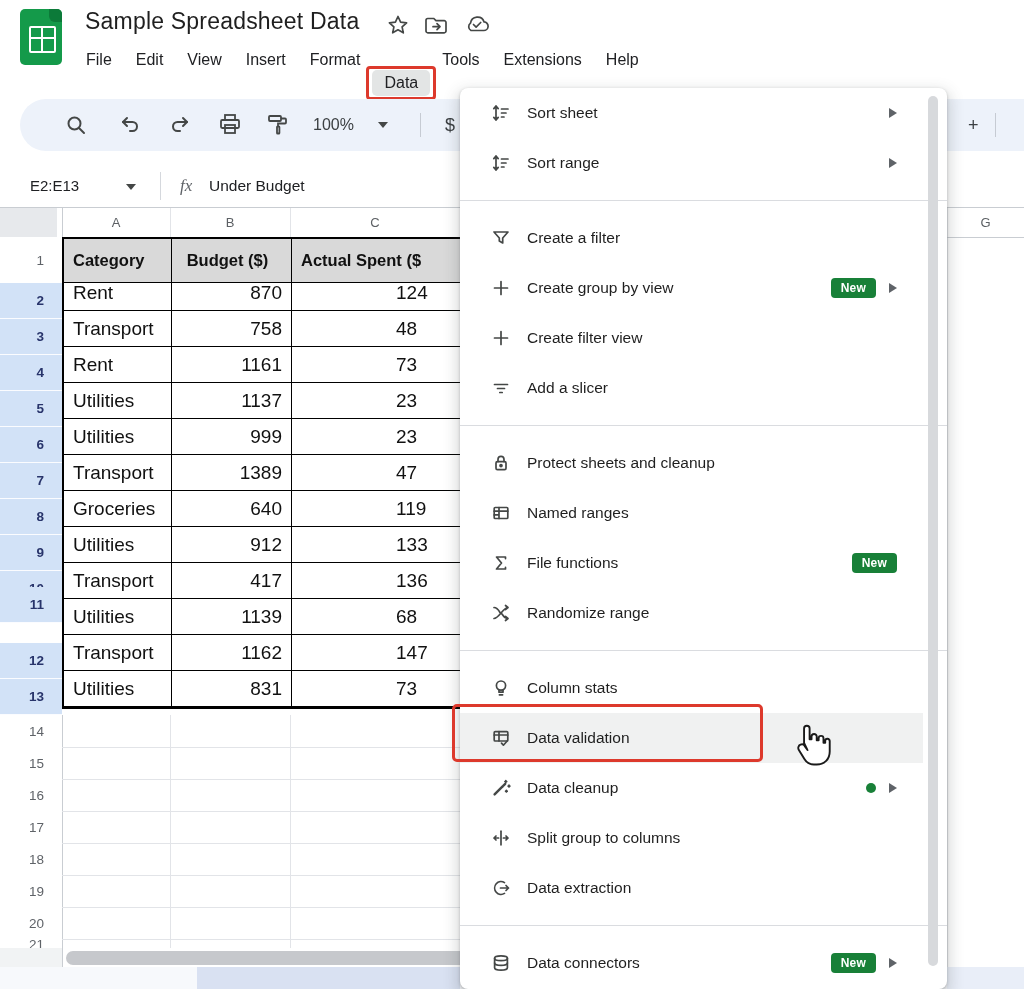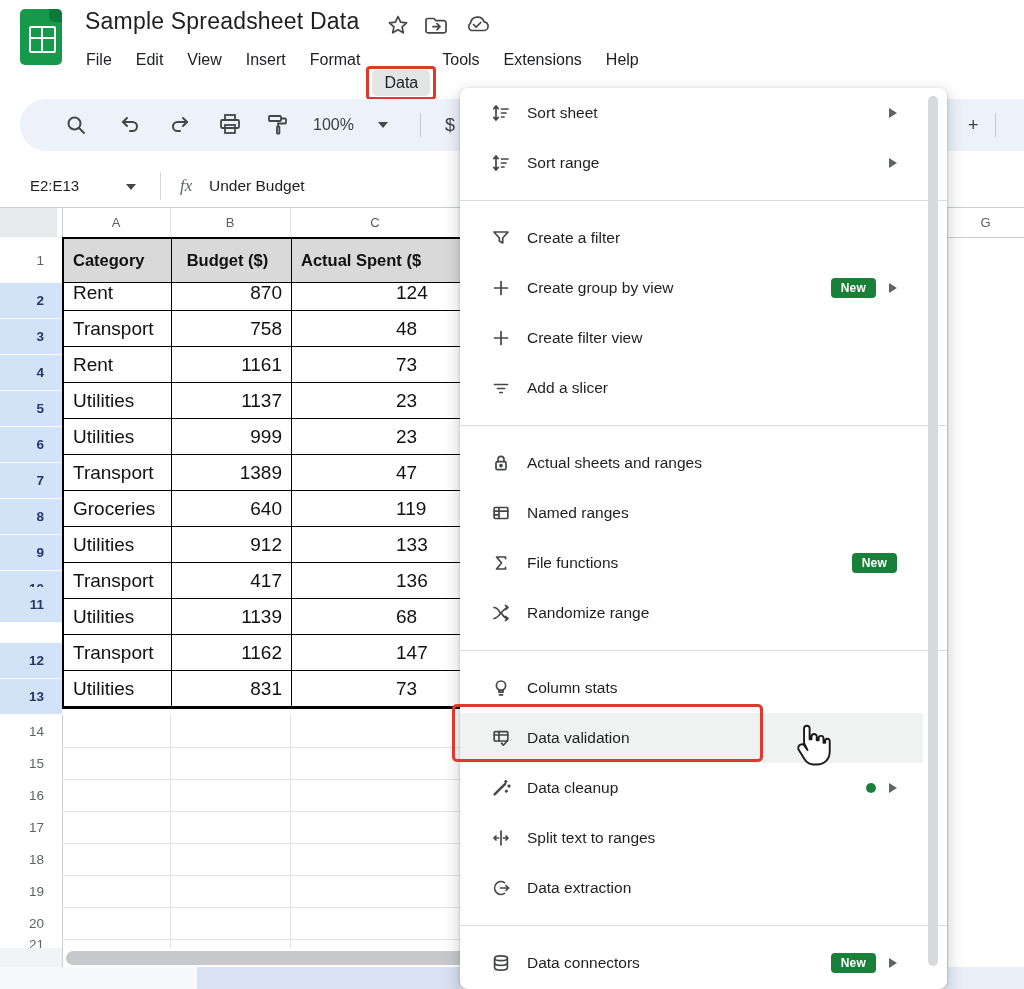--- a/index.html
+++ b/index.html
@@ -325,21 +325,21 @@
       </div>
       <div class="menu-divider" style="top: 337px;"></div>
       <div class="mi" style="top: 350px;">
         <span class="ic">
           <svg width="20" height="20" viewBox="0 0 20 20" fill="none" stroke="#444746" stroke-width="1.7" stroke-linecap="round" stroke-linejoin="round">
             <rect x="5" y="8.6" width="10" height="8" rx="1.4"></rect>
             <path d="M7 8.6V6.4a3 3 0 0 1 6 0v2.2"></path>
             <circle cx="10" cy="12.6" r="1" fill="#444746"></circle>
           </svg>
         </span>
-        <span class="lbl">Actual sheets and ranges</span>
+        <span class="lbl">Protect sheets and cleanup</span>
       </div>
       <div class="mi" style="top: 400px;">
         <span class="ic">
           <svg width="20" height="20" viewBox="0 0 20 20" fill="none" stroke="#444746" stroke-width="1.7" stroke-linecap="round" stroke-linejoin="round">
             <rect x="3.2" y="4.5" width="13.6" height="11" rx="1"></rect>
             <path d="M3.2 8.2h13.6M8 4.5v11M3.2 11.9H8"></path>
           </svg>
         </span>
         <span class="lbl">Named ranges</span>
       </div>
@@ -397,21 +397,21 @@
           <span class="sub-arrow"></span>
         </span>
       </div>
       <div class="mi" style="top: 725px;">
         <span class="ic">
           <svg width="20" height="20" viewBox="0 0 20 20" fill="none" stroke="#444746" stroke-width="1.7" stroke-linecap="round" stroke-linejoin="round">
             <path d="M10 3.2v13.6"></path>
             <path d="M7.6 10H3M5 8l-2 2 2 2M12.4 10H17M15 8l2 2-2 2"></path>
           </svg>
         </span>
-        <span class="lbl">Split text to ranges</span>
+        <span class="lbl">Split group to columns</span>
       </div>
       <div class="mi" style="top: 775px;">
         <span class="ic">
           <svg width="20" height="20" viewBox="0 0 20 20" fill="none" stroke="#444746" stroke-width="1.7" stroke-linecap="round" stroke-linejoin="round">
             <path d="M13.5 4.6a6.4 6.4 0 1 0 0 10.8"></path>
             <path d="M9.5 10h8M15 7.5l2.5 2.5L15 12.5"></path>
           </svg>
         </span>
         <span class="lbl">Data extraction</span>
       </div>

